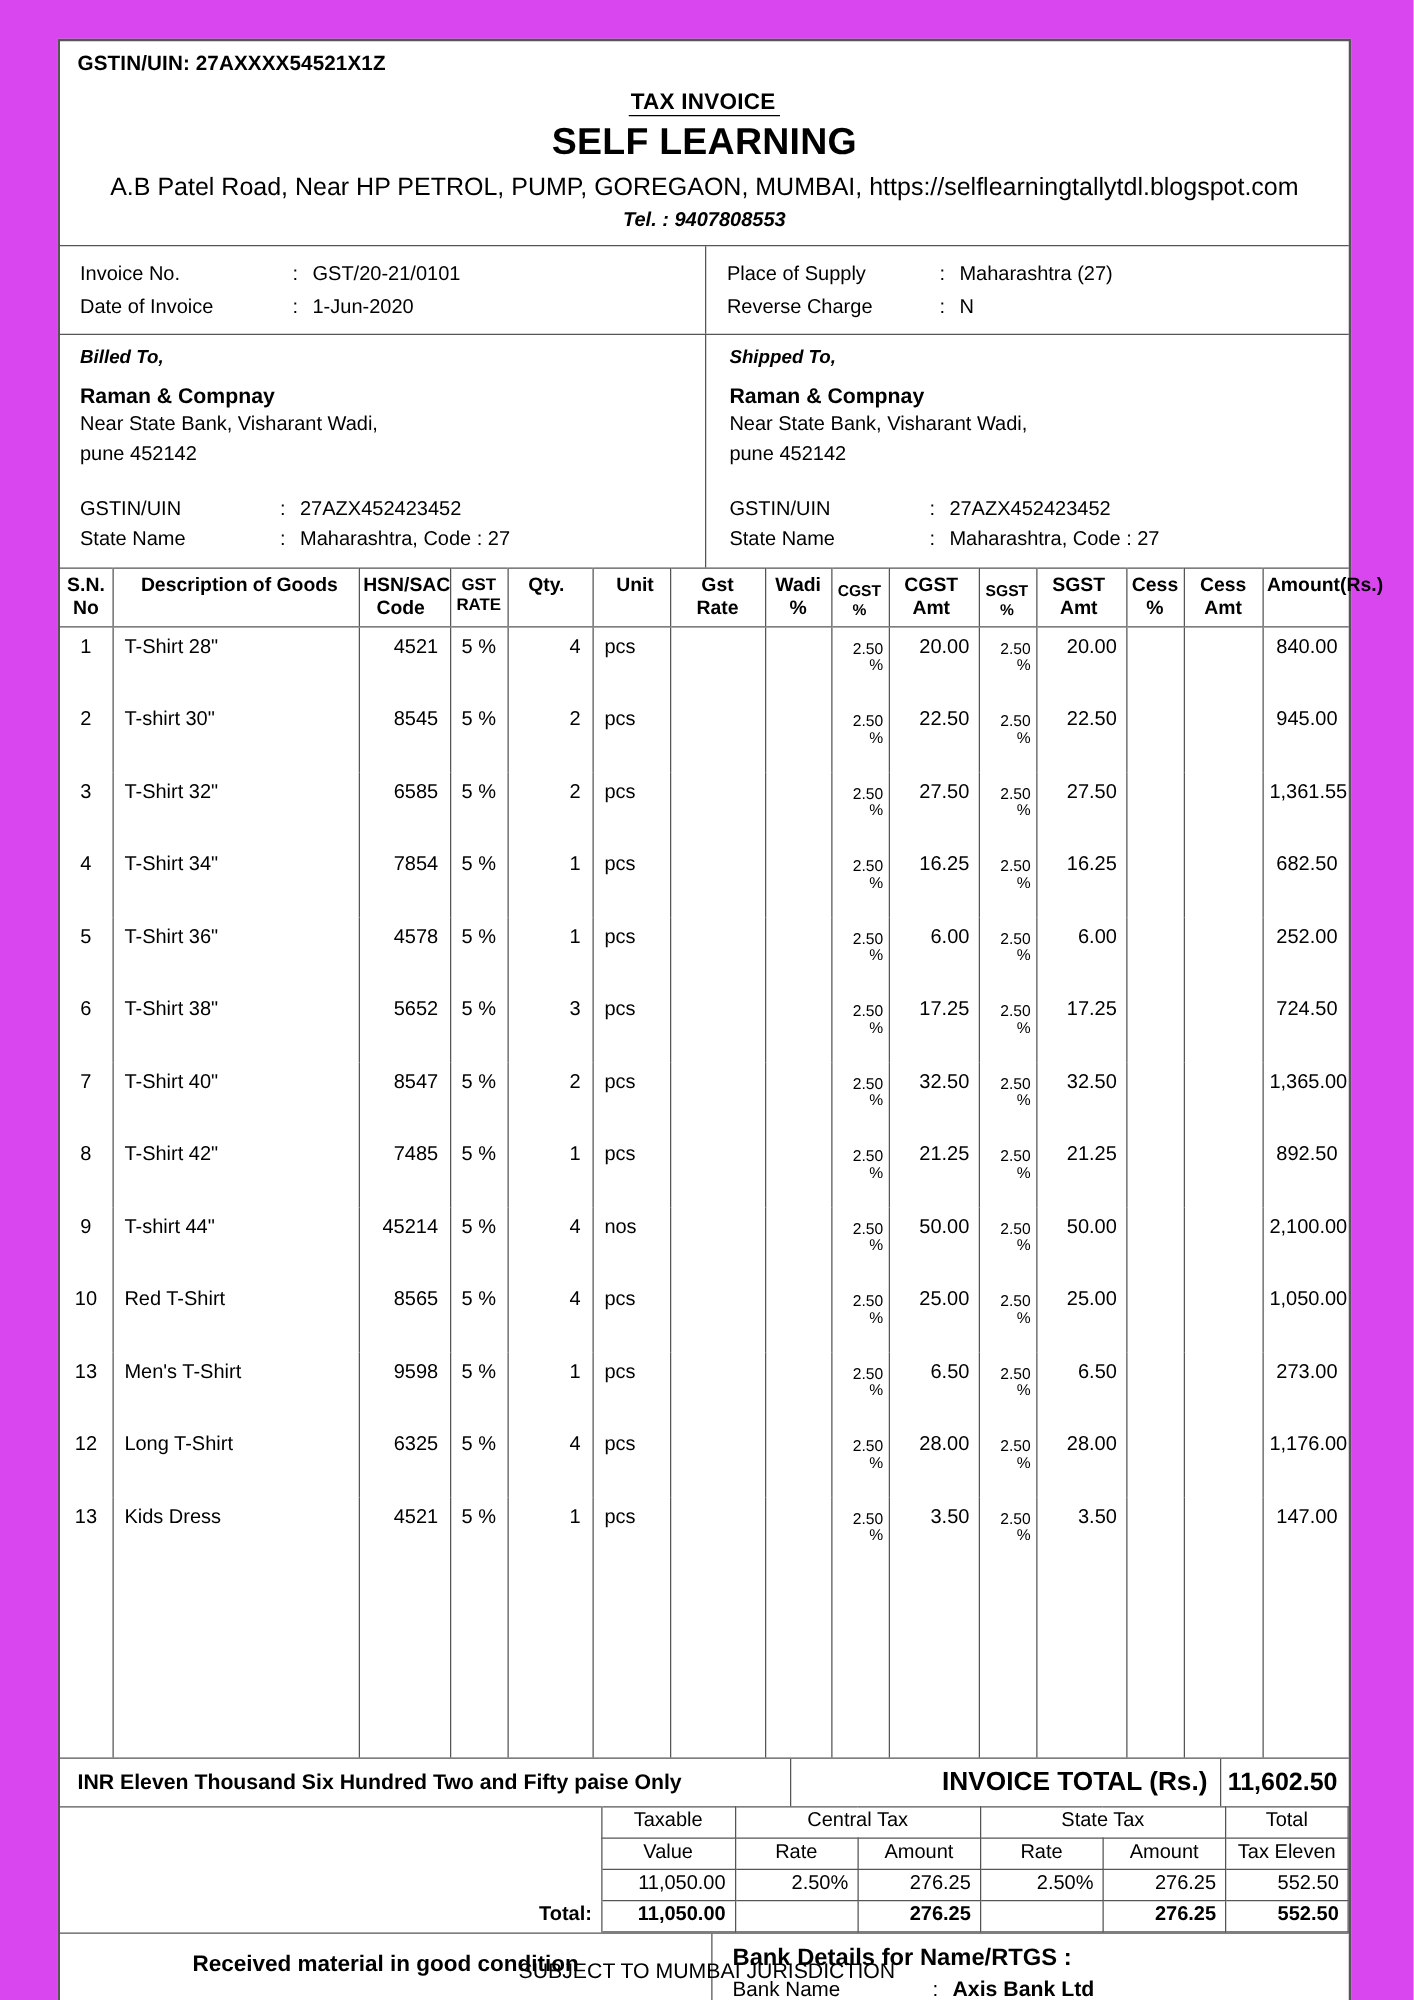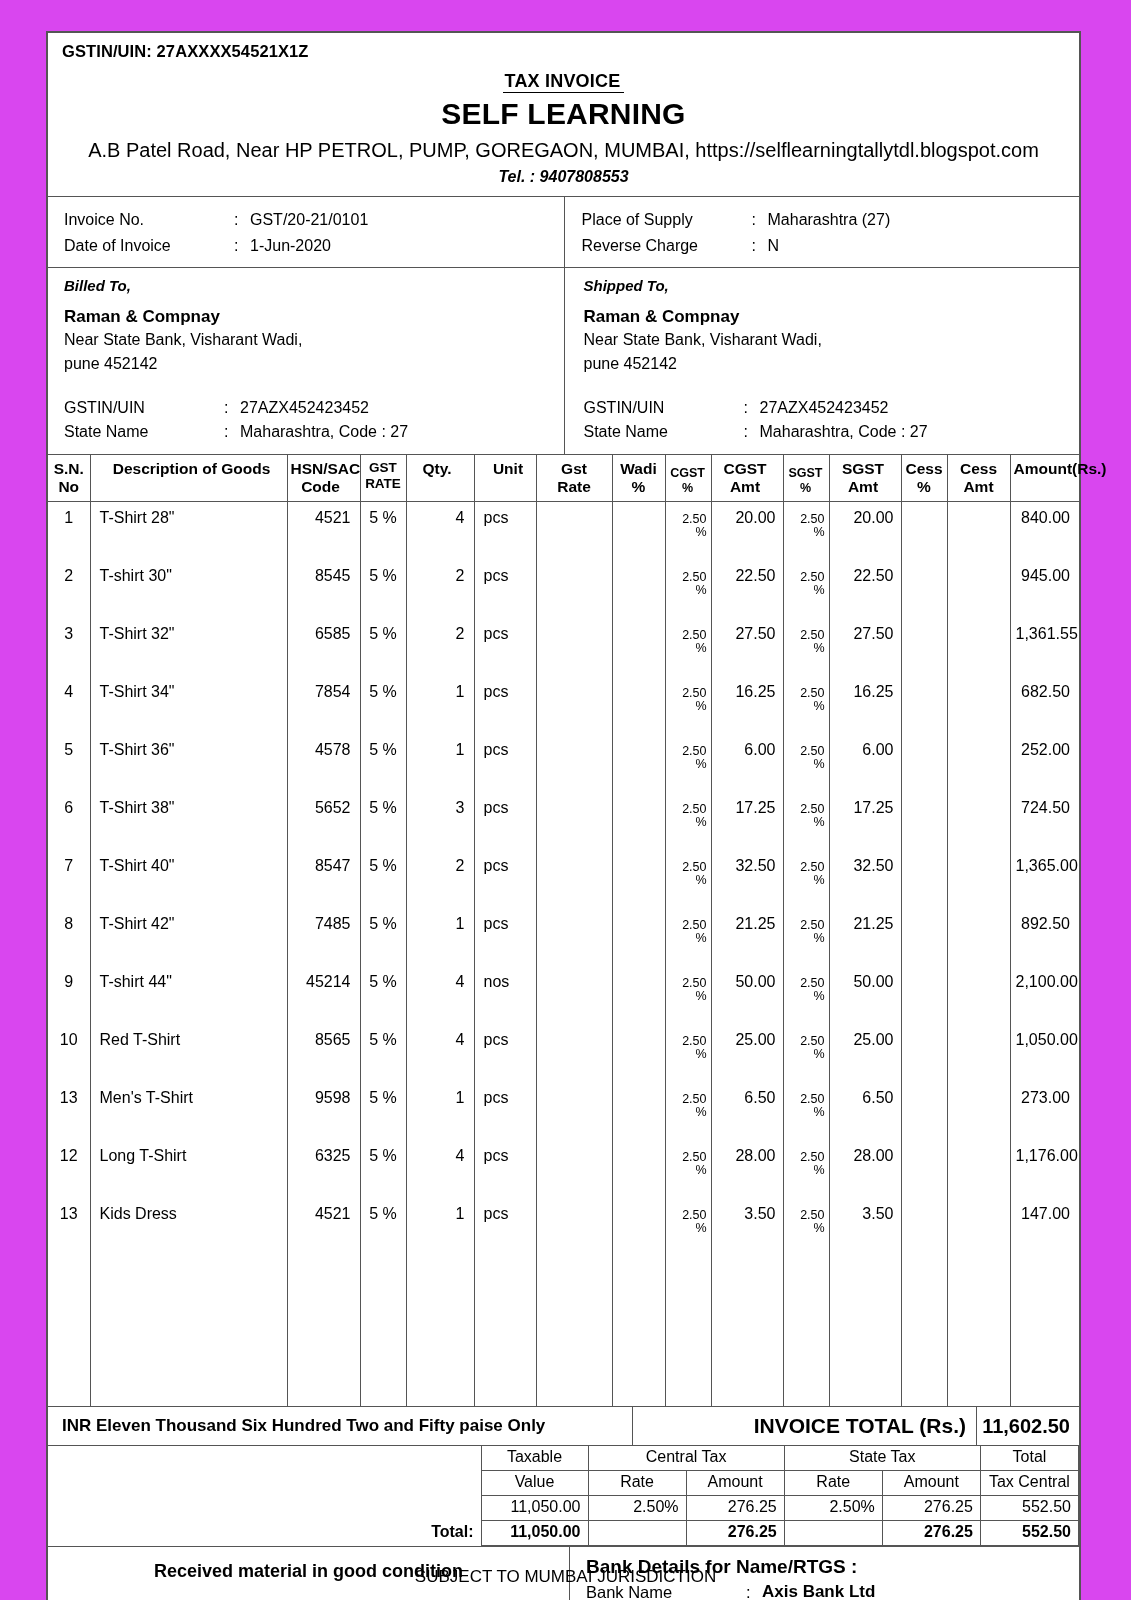--- a/index.html
+++ b/index.html
@@ -536,21 +536,21 @@
           <th class="ts-cen" colspan="2">Central Tax</th>
           <th class="ts-sta" colspan="2">State Tax</th>
           <th class="ts-total">Total</th>
         </tr>
         <tr>
           <th class="ts-tv">Value</th>
           <th class="ts-rate">Rate</th>
           <th class="ts-amt">Amount</th>
           <th class="ts-rate">Rate</th>
           <th class="ts-amt">Amount</th>
-          <th class="ts-total">Tax Central</th>
+          <th class="ts-total">Tax Eleven</th>
         </tr>
       </thead>
       <tbody id="taxsum-body">
           <tr>
             <td class="ts-blank blank-left"></td>
             <td class="ts-tv num">11,050.00</td>
             <td class="ts-rate num">2.50%</td>
             <td class="ts-amt num">276.25</td>
             <td class="ts-rate num">2.50%</td>
             <td class="ts-amt num">276.25</td>

